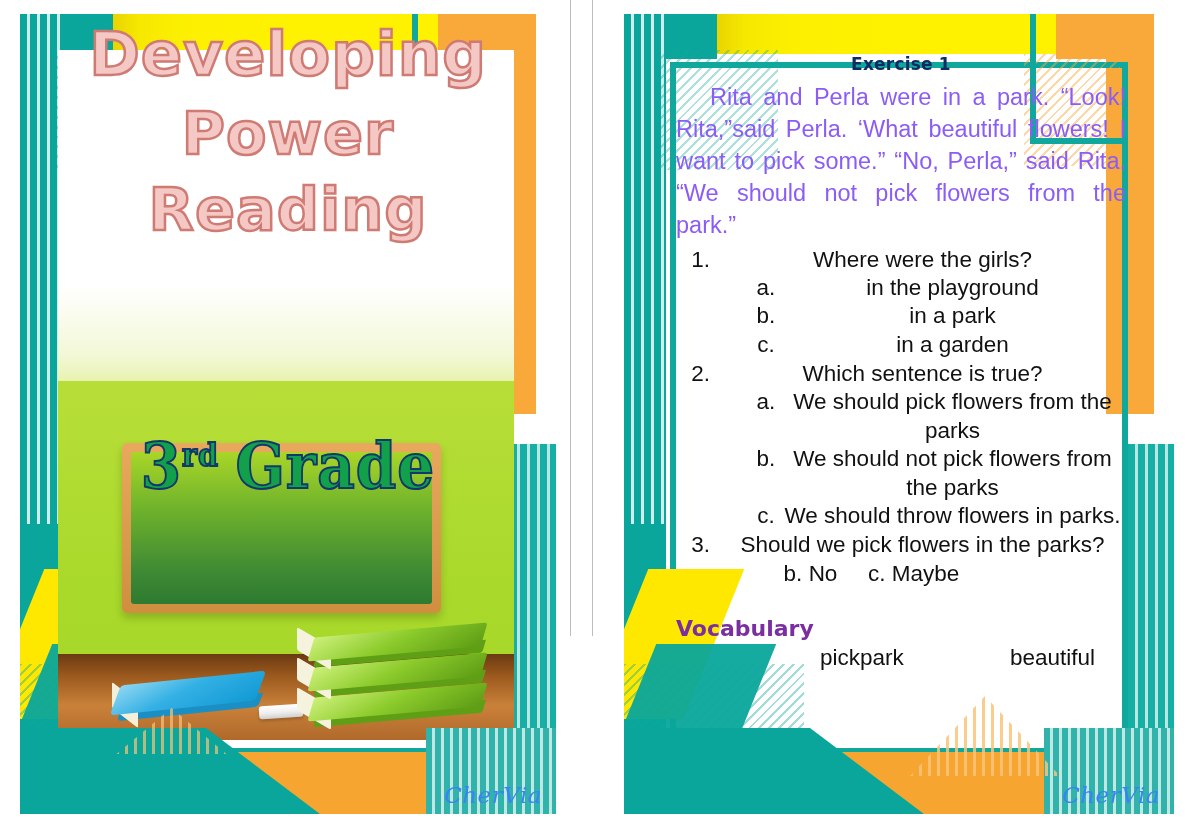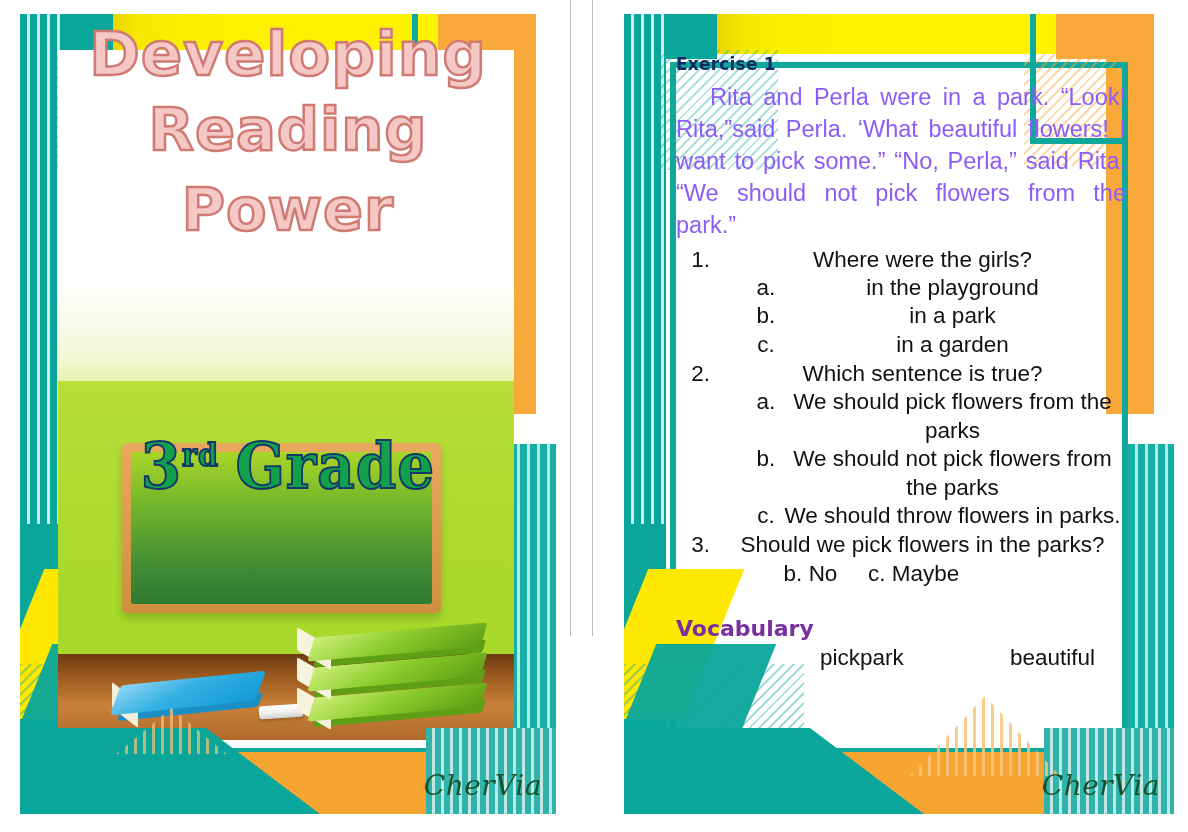--- a/index.html
+++ b/index.html
@@ -55,22 +55,22 @@
       background:repeating-linear-gradient(90deg,#2fb3aa 0 6px,#bfe8e5 6px 9px);}
 
   
   .fan{position:absolute;bottom:38px;left:52%;width:150px;height:80px;
       background:repeating-linear-gradient(90deg,rgba(250,196,120,.85) 0 3px,rgba(255,255,255,0) 3px 9px);
       clip-path:polygon(50% 0,100% 100%,0 100%);}
   .fan-s{position:absolute;bottom:60px;left:18%;width:110px;height:46px;
       background:repeating-linear-gradient(90deg,rgba(250,196,120,.7) 0 3px,rgba(255,255,255,0) 3px 9px);
       clip-path:polygon(50% 0,100% 100%,0 100%);}
 
-  .signature{position:absolute;right:14px;bottom:12px;font-family:"DejaVu Serif",serif;
-      font-style:italic;font-size:28px;color:#14532d;letter-spacing:.5px;z-index:40;}
+  .signature{position:absolute;right:14px;bottom:6px;font-family:"DejaVu Serif",serif;
+      font-style:italic;font-size:23px;color:#3b82f6;letter-spacing:.5px;z-index:40;}
 
   
   .cover-art{position:absolute;left:38px;right:42px;top:36px;bottom:74px;overflow:hidden;
       background:linear-gradient(180deg,#ffffff 0%,#ffffff 34%,#f3f8d8 44%,#d3e85e 56%,#b6dd35 66%,#aadb2c 76%,#aadb2c 100%);}
   .wall{position:absolute;left:0;right:0;top:48%;bottom:0;
       background:linear-gradient(180deg,#b7de38 0%,#a9d92b 58%,#a4d728 100%);}
   .floor{position:absolute;left:0;right:0;bottom:0;height:86px;
       background:linear-gradient(180deg,#6b3a12 0%,#9c5a1e 26%,#c9813a 60%,#b0692a 100%);}
   .board-frame{position:absolute;left:14%;right:16%;top:57%;height:170px;border-radius:5px;
       background:linear-gradient(180deg,#e8a95e 0%,#d08f3f 100%);padding:9px;box-sizing:border-box;
@@ -114,21 +114,21 @@
   .grade-wrap{position:absolute;left:0;right:0;top:415px;text-align:center;z-index:6;}
   .grade{font-family:"DejaVu Serif",serif;font-weight:700;font-size:63px;color:#12a14a;
       -webkit-text-stroke:2px #14386b;letter-spacing:1px;
       transform:scaleX(.92);display:inline-block;}
   .grade sup{font-size:31px;vertical-align:super;}
   .grade .gap{display:inline-block;width:18px;}
 
   
   .ws{position:absolute;left:52px;right:48px;top:40px;bottom:110px;z-index:8;}
   .ex-head{font-family:"DejaVu Sans",sans-serif;font-weight:700;font-size:17px;color:#102a63;
-      letter-spacing:.2px;margin:0 0 8px 0;}
+      letter-spacing:.2px;margin:0 0 8px 0;text-align:center;}
   .passage{font-family:"Liberation Sans",sans-serif;font-size:23.5px;line-height:1.36;color:#8b5cf6;
       text-align:justify;text-align-last:left;text-indent:34px;margin:0 0 4px 0;word-spacing:1px;}
   .qlist{list-style:none;margin:0;padding:0;font-size:22.5px;line-height:1.26;color:#111;}
   .qitem{display:flex;margin-top:1px;}
   .qnum{width:34px;text-align:right;padding-right:9px;flex:none;}
   .qbody{flex:1;text-align:center;}
   .qtext{}
   .clist{list-style:none;margin:0;padding:0 0 0 34px;}
   .citem{display:flex;}
   .clet{width:26px;flex:none;}
@@ -199,22 +199,22 @@
           <div class="gb gb3">
             <div class="side"></div>
             <div class="pages"></div>
             <div class="cover"></div>
           </div>
         </div>
       </div>
 
       <div class="cover-title">
         <div class="ct-line l1">Developing</div>
+        <div class="ct-line l3">Power</div>
         <div class="ct-line l2">Reading</div>
-        <div class="ct-line l3">Power</div>
       </div>
 
       <div class="grade-wrap">
         <span class="grade"><span>3</span><sup>rd</sup><span class="gap"></span><span>Grade</span></span>
       </div>
 
       <div class="bot-orange"></div>
       <div class="bot-teal-wedge"></div>
       <div class="bot-right-stripes"></div>
       <div class="fan-s"></div>

